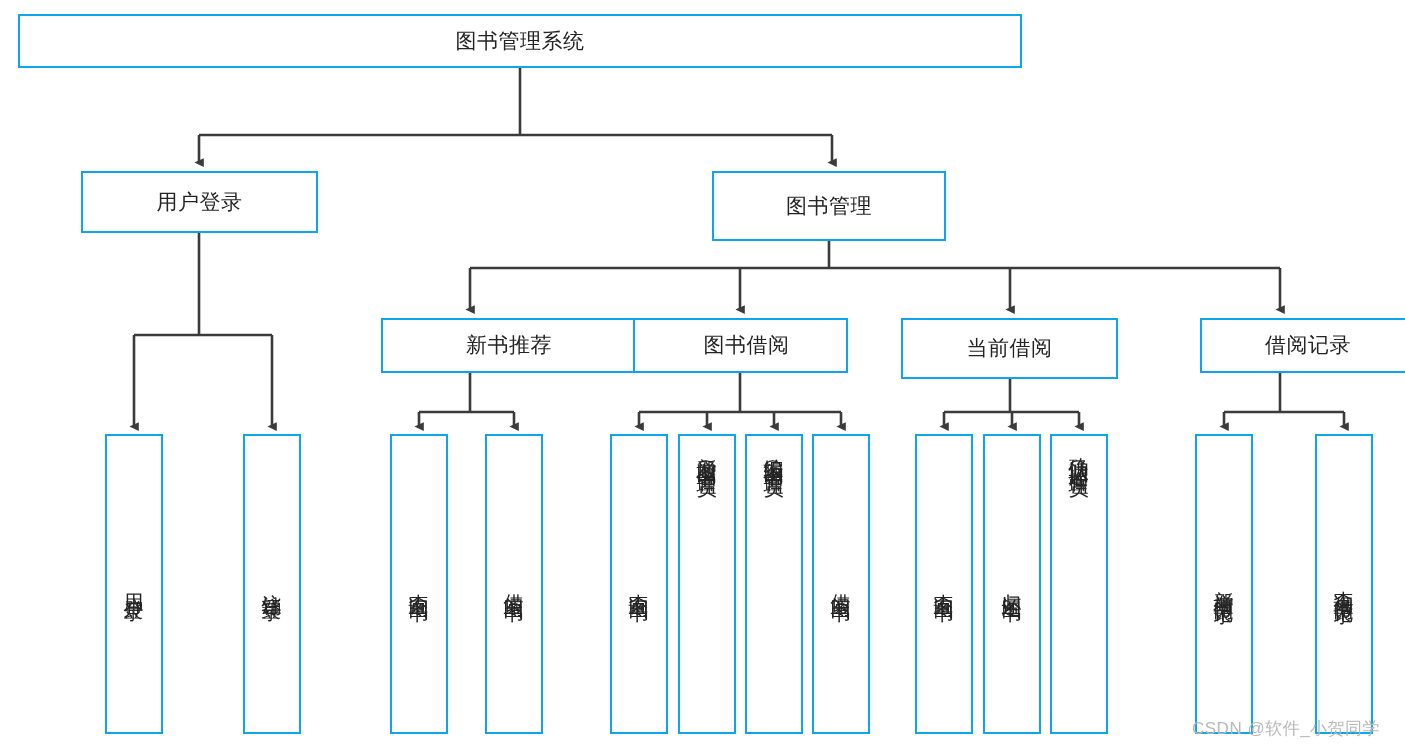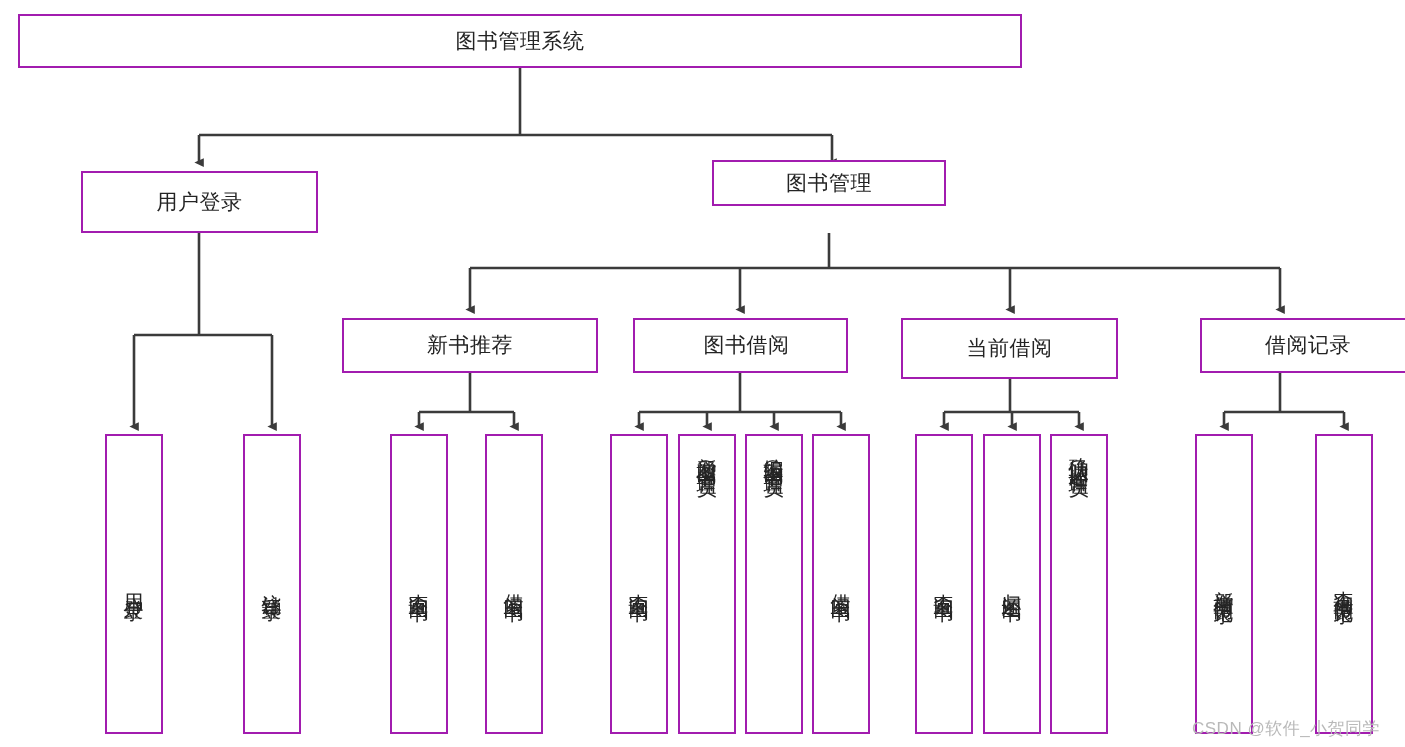--- a/index.html
+++ b/index.html
@@ -11,21 +11,21 @@
     position: relative;
     width: 1405px;
     height: 747px;
     background: #ffffff;
     font-family: "Liberation Sans", "DejaVu Sans", sans-serif;
     overflow: hidden;
   }
   .node {
     position: absolute;
     box-sizing: border-box;
-    border: 2px solid #a21caf;
+    border: 2px solid #0ea5e9;
     background: #ffffff;
     display: flex;
     align-items: center;
     justify-content: center;
     color: #222222;
   }
   .node.root { border-width: 2px; }
   .node-label {
     font-size: 21px;
     line-height: 1.15;
@@ -123,25 +123,25 @@
     </g>
   </svg>
 
   <div class="node root" style="left:18px; top:14px; width:1004px; height:54px;">
     <span class="node-label">图书管理系统</span>
   </div>
 
   <div class="node" style="left:81px; top:171px; width:237px; height:62px;">
     <span class="node-label">用户登录</span>
   </div>
-  <div class="node" style="left:712px; top:160px; width:234px; height:46px;">
+  <div class="node" style="left:712px; top:171px; width:234px; height:70px;">
     <span class="node-label">图书管理</span>
   </div>
 
-  <div class="node" style="left:342px; top:318px; width:256px; height:55px;">
+  <div class="node" style="left:381px; top:318px; width:256px; height:55px;">
     <span class="node-label">新书推荐</span>
   </div>
   <div class="node" style="left:633px; top:318px; width:215px; height:55px;padding-left:12px;">
     <span class="node-label">图书借阅</span>
   </div>
   <div class="node" style="left:901px; top:318px; width:217px; height:61px;">
     <span class="node-label">当前借阅</span>
   </div>
   <div class="node" style="left:1200px; top:318px; width:216px; height:55px;">
     <span class="node-label">借阅记录</span>

